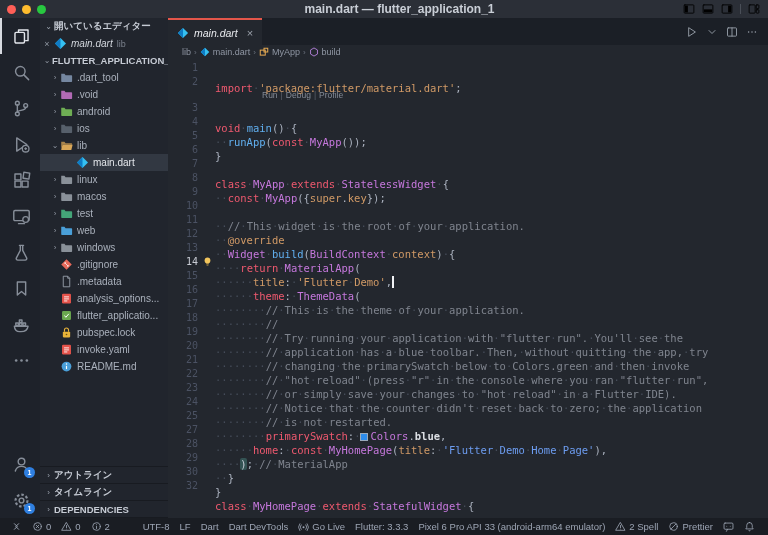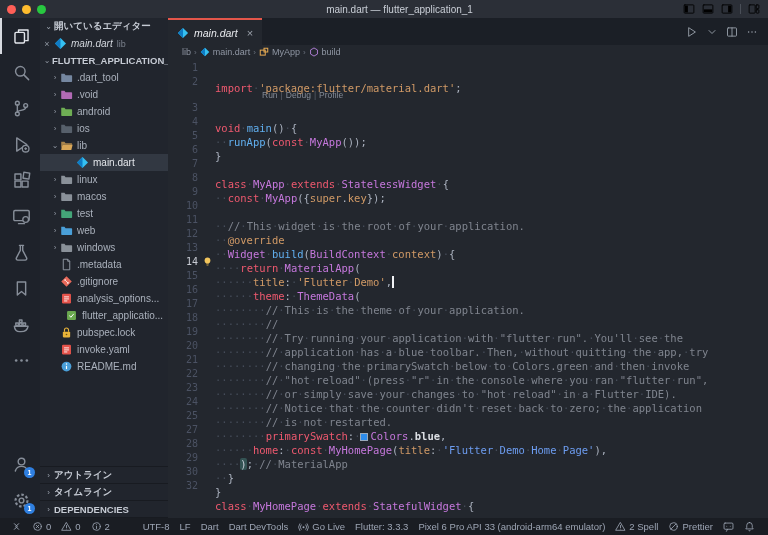--- a/index.html
+++ b/index.html
@@ -5,21 +5,21 @@
   * { box-sizing: border-box; margin: 0; padding: 0; }
   html,body { width:768px; height:535px; overflow:hidden; background:#23272e;
     font-family:"Liberation Sans","DejaVu Sans",sans-serif; -webkit-font-smoothing:antialiased; }
   #app { width:768px; height:535px; display:flex; flex-direction:column; }
 
   
   .titlebar { height:18px; background:#2b2f37; display:flex; align-items:center; position:relative; flex:0 0 18px; }
   .traffic { display:flex; gap:6px; margin-left:7px; }
   .traffic span { width:9px; height:9px; border-radius:50%; display:block; }
   .tl-close{background:#ff5f57}.tl-min{background:#febc2e}.tl-max{background:#28c840}
-  .win-title { position:absolute; left:0; right:0; text-align:center; font-size:10px; color:#c9ced6; font-weight:normal; pointer-events:none;margin-left:31px; }
+  .win-title { position:absolute; left:0; right:0; text-align:center; font-size:12px; color:#c9ced6; font-weight:bold; pointer-events:none;margin-left:31px; }
   .tb-actions { margin-left:auto; display:flex; align-items:center; gap:7px; padding-right:8px; z-index:2; }
   .tb-actions .sep { width:1px; height:10px; background:#4a4f58; }
   .tb-actions svg { width:11px; height:11px; display:block; }
 
   
   .main { flex:1; display:flex; min-height:0; }
 
   
   .activitybar { width:40px; background:#1e222a; display:flex; flex-direction:column; align-items:center; flex:0 0 40px; }
   .ab-item { width:40px; height:36px; display:flex; align-items:center; justify-content:center; position:relative; color:#878e99; border-left:2px solid transparent; }
@@ -366,49 +366,49 @@
               <svg viewBox="0 0 16 16" xmlns="http://www.w3.org/2000/svg">
                 <path d="M1.5 3.5h4l1.4 1.6h7.1a.9.9 0 0 1 .9.9v6.5a.9.9 0 0 1-.9.9H2.4a.9.9 0 0 1-.9-.9z" fill="#8a9199"></path>
               </svg>
             </span>
             <span class="lbl">windows</span>
           </div>
           <div class="row" style="padding-left: 10px;">
             <span class="chev"></span>
             <span class="ficon">
               <svg viewBox="0 0 16 16" xmlns="http://www.w3.org/2000/svg">
-                <path d="M4 1.5h5.5L12 4v10.5H4z" fill="none" stroke="#9aa2ad" stroke-width="1.1"></path>
-                <path d="M9.5 1.5V4H12" fill="none" stroke="#9aa2ad" stroke-width="1.1"></path>
-              </svg>
-            </span>
-            <span class="lbl">.metadata</span>
-          </div>
-          <div class="row" style="padding-left: 10px;">
-            <span class="chev"></span>
-            <span class="ficon">
-              <svg viewBox="0 0 16 16" xmlns="http://www.w3.org/2000/svg">
                 <path d="M8 1.5L14.5 8 8 14.5 1.5 8z" fill="#e8695a"></path>
                 <circle cx="6.3" cy="6.3" r="1" fill="#fff"></circle>
                 <circle cx="9.7" cy="9.7" r="1" fill="#fff"></circle>
                 <path d="M7 7l2 2" stroke="#fff" stroke-width="0.9"></path>
               </svg>
             </span>
             <span class="lbl">.gitignore</span>
           </div>
           <div class="row" style="padding-left: 10px;">
             <span class="chev"></span>
             <span class="ficon">
               <svg viewBox="0 0 16 16" xmlns="http://www.w3.org/2000/svg">
+                <path d="M4 1.5h5.5L12 4v10.5H4z" fill="none" stroke="#9aa2ad" stroke-width="1.1"></path>
+                <path d="M9.5 1.5V4H12" fill="none" stroke="#9aa2ad" stroke-width="1.1"></path>
+              </svg>
+            </span>
+            <span class="lbl">.metadata</span>
+          </div>
+          <div class="row" style="padding-left: 10px;">
+            <span class="chev"></span>
+            <span class="ficon">
+              <svg viewBox="0 0 16 16" xmlns="http://www.w3.org/2000/svg">
                 <rect x="2.5" y="2" width="11" height="12" rx="1.5" fill="#e5534b"></rect>
                 <path d="M5 6h6M5 8.5h6M5 11h4" stroke="#fff" stroke-width="1.1"></path>
               </svg>
             </span>
             <span class="lbl">analysis_options...</span>
           </div>
-          <div class="row" style="padding-left: 10px; justify-content: center;">
+          <div class="row" style="padding-left: 10px;">
             <span class="chev"></span>
             <span class="ficon">
               <svg viewBox="0 0 16 16" xmlns="http://www.w3.org/2000/svg">
                 <rect x="2.5" y="2.5" width="11" height="11" rx="1.5" fill="#6aa84f"></rect>
                 <path d="M5.5 8l1.7 2.2L10.8 6" stroke="#fff" stroke-width="1.2" fill="none"></path>
               </svg>
             </span>
             <span class="lbl">flutter_applicatio...</span>
           </div>
           <div class="row" style="padding-left: 10px;">

